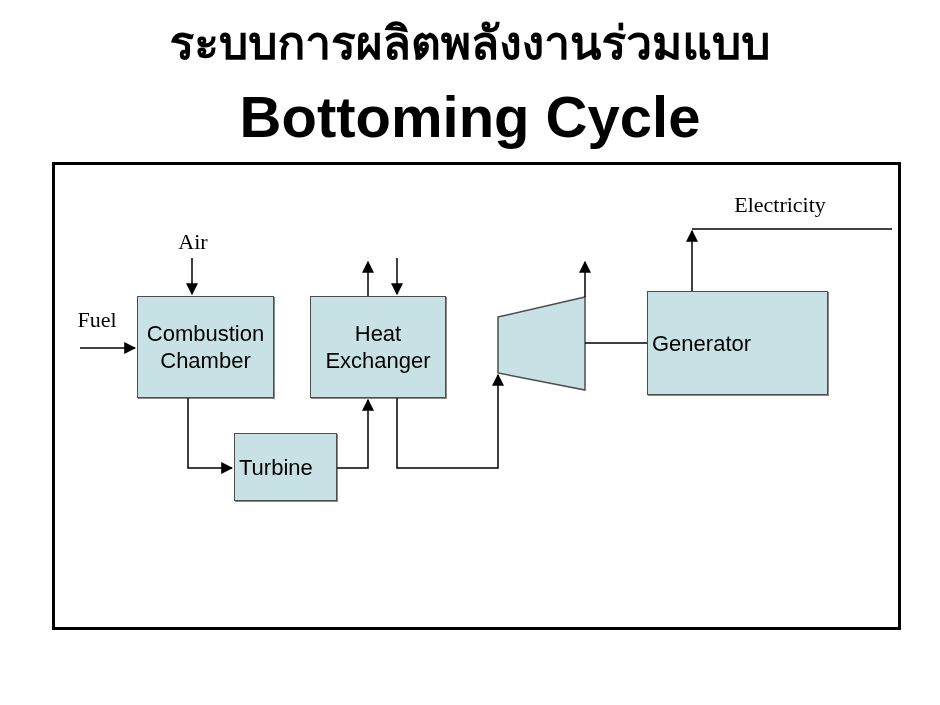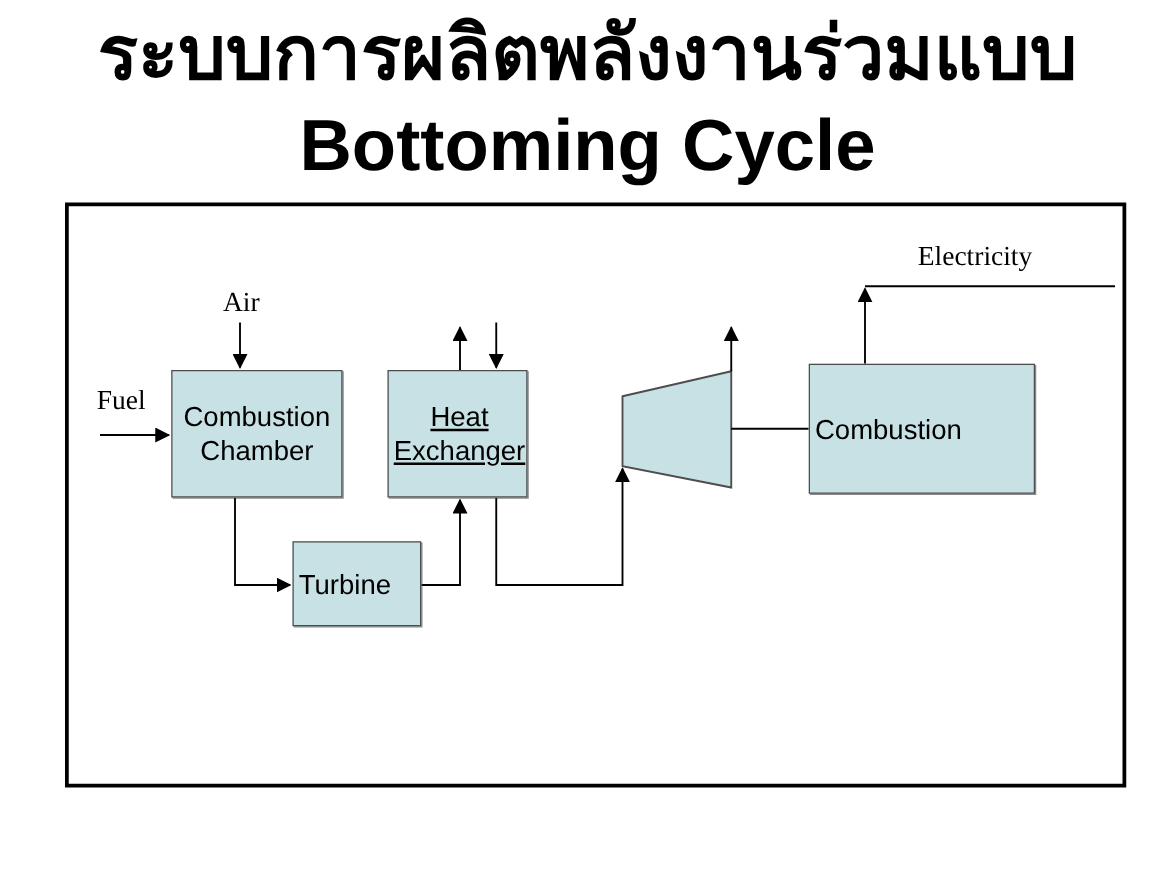--- a/index.html
+++ b/index.html
@@ -17,21 +17,21 @@
     width:940px;height:705px;
     background:var(--background);
     font-family:"Liberation Sans","DejaVu Sans",sans-serif;
     color:var(--text);
     overflow:hidden;
   }
   .title-thai{
     position:absolute;top:10px;left:0;width:940px;
     text-align:center;
     font-family:"DejaVu Serif","Liberation Serif",serif;
-    font-size:60px;font-weight:700;line-height:66px;
+    font-size:46px;font-weight:700;line-height:66px;
     white-space:nowrap;
   }
   .title-english{
     position:absolute;top:84px;left:0;width:940px;
     text-align:center;
     font-size:58px;font-weight:700;line-height:66px;
     letter-spacing:0px;
     white-space:nowrap;
   }
   .frame{
@@ -45,21 +45,21 @@
     position:absolute;
     background:var(--box-fill);
     border:1px solid var(--box-border);
     box-shadow:1px 1px 0 rgba(40,40,40,.55);
     display:flex;align-items:center;justify-content:flex-start;
     text-align:center;
     font-size:22px;line-height:27px;
     padding:0 4px;
   }
   .box-cc{left:82px;top:131px;width:137px;height:102px;}
-  .box-he{left:255px;top:131px;width:112px;height:102px;text-decoration:underline;}
+  .box-he{left:255px;top:131px;width:136px;height:102px;}
   .box-process{left:179px;top:268px;width:103px;height:68px;}
   .box-generator{left:592px;top:126px;width:181px;height:104px;}
   .lbl{
     position:absolute;
     font-size:22px;line-height:26px;
     text-align:center;
     white-space:nowrap;
     font-family:Liberation Serif, serif;
   }
   .lbl-air{left:106px;top:64px;width:64px;}
@@ -120,21 +120,21 @@
 
     <div class="box box-he">
       <span>Heat Exchanger</span>
     </div>
 
     <div class="box box-process">
       <span>Turbine</span>
     </div>
 
     <div class="box box-generator">
-      <span>Combustion</span>
+      <span>Generator</span>
     </div>
 
 
     <div class="lbl lbl-air">Air</div>
 
     <div class="lbl lbl-fuel">Fuel</div>
 
     <div class="lbl lbl-electricity">Electricity</div>
 
   </div>

